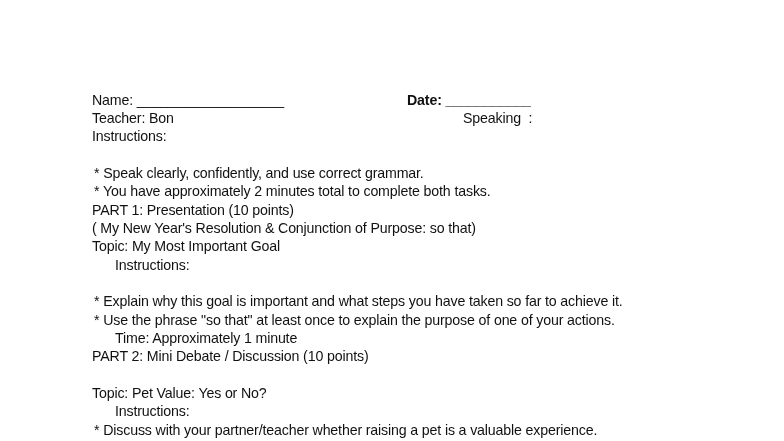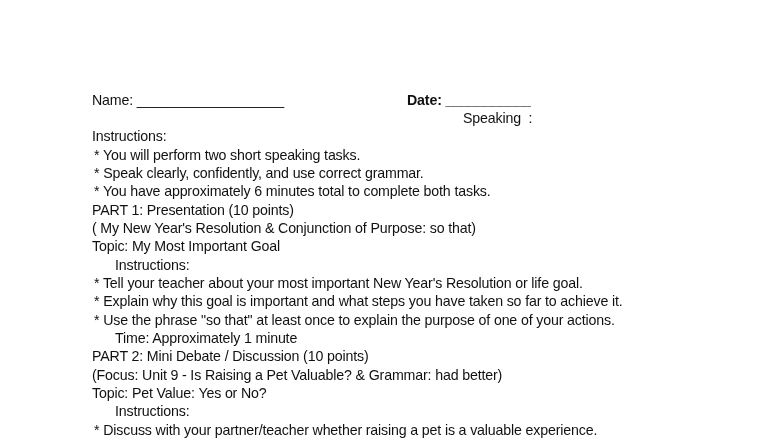--- a/index.html
+++ b/index.html
@@ -37,35 +37,33 @@
     .right-col-speaking { left: 463px; }
   </style>
 </head>
 <body>
 
 <div class="page">
 
   <div class="line" style="top:91px;">Name: ___________________</div>
   <div class="line right-col-date" style="top:91px;">Date: ___________</div>
 
+  <div class="line" style="top:109px;">Teacher: Bon</div>
   <div class="line right-col-speaking" style="top:109px;">Speaking  :</div>
 
   <div class="line" style="top:127px;">Instructions:</div>
-  <div class="line bullet" style="top:146px;">* You will perform two short speaking tasks.</div>
   <div class="line bullet" style="top:164px;">* Speak clearly, confidently, and use correct grammar.</div>
-  <div class="line bullet" style="top:182px;">* You have approximately 6 minutes total to complete both tasks.</div>
+  <div class="line bullet" style="top:182px;">* You have approximately 2 minutes total to complete both tasks.</div>
 
   <div class="line" style="top:201px;">PART 1: Presentation (10 points)</div>
   <div class="line" style="top:219px;">( My New Year's Resolution &amp; Conjunction of Purpose: so that)</div>
   <div class="line" style="top:237px;text-align:center;">Topic: My Most Important Goal</div>
   <div class="line indent" style="top:256px;">Instructions:</div>
-  <div class="line bullet" style="top:274px;">* Tell your teacher about your most important New Year's Resolution or life goal.</div>
   <div class="line bullet" style="top:292px;">* Explain why this goal is important and what steps you have taken so far to achieve it.</div>
   <div class="line bullet" style="top:311px;">* Use the phrase "so that" at least once to explain the purpose of one of your actions.</div>
   <div class="line indent" style="top:329px;text-align:center;">Time: Approximately 1 minute</div>
 
   <div class="line" style="top:347px;">PART 2: Mini Debate / Discussion (10 points)</div>
-  <div class="line" style="top:366px;">(Focus: Unit 9 - Is Raising a Pet Valuable? &amp; Grammar: had better)</div>
   <div class="line" style="top:384px;">Topic: Pet Value: Yes or No?</div>
   <div class="line indent" style="top:402px;">Instructions:</div>
   <div class="line bullet" style="top:421px;">* Discuss with your partner/teacher whether raising a pet is a valuable experience.</div>
 
 </div>
 
 </body></html>

